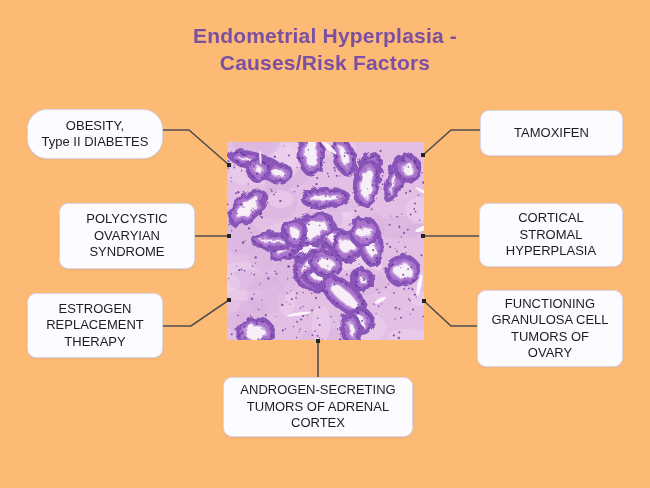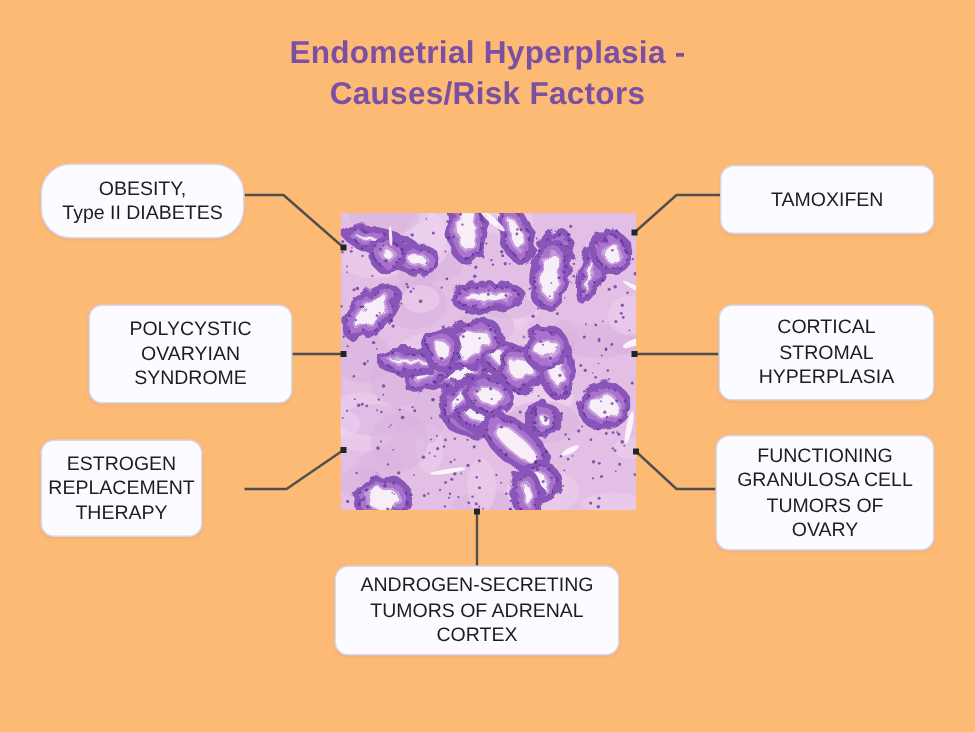--- a/index.html
+++ b/index.html
@@ -18,21 +18,21 @@
   .micro svg{display:block;width:197px;height:198px;}
   .cause-box{
     position:absolute;display:flex;align-items:center;justify-content:center;
     background:#fcfbff;border:1px solid #d9d5ea;border-radius:9px;
     box-shadow:0 1px 2px rgba(120,110,160,0.12);
     font-size:13px;color:#1d1d1f;text-align:center;line-height:1.26;
     white-space:pre-line;padding:4px 6px;box-sizing:border-box;
   }
   .b1{left:27px;top:109px;width:136px;height:50px;border-radius:20px;}
   .b2{left:27px;top:203px;width:136px;height:66px;margin-left:32px;}
-  .b3{left:27px;top:293px;width:108px;height:65px;}
+  .b3{left:27px;top:293px;width:136px;height:65px;}
   .b4{left:480px;top:110px;width:143px;height:46px;}
   .b5{left:479px;top:203px;width:144px;height:64px;}
   .b6{left:477px;top:290px;width:146px;height:77px;}
   .b7{left:223px;top:377px;width:190px;height:60px;}
   .connectors{position:absolute;left:0;top:0;width:650px;height:488px;pointer-events:none;}
 </style>
 </head>
 <body>
 
 <div class="canvas">

